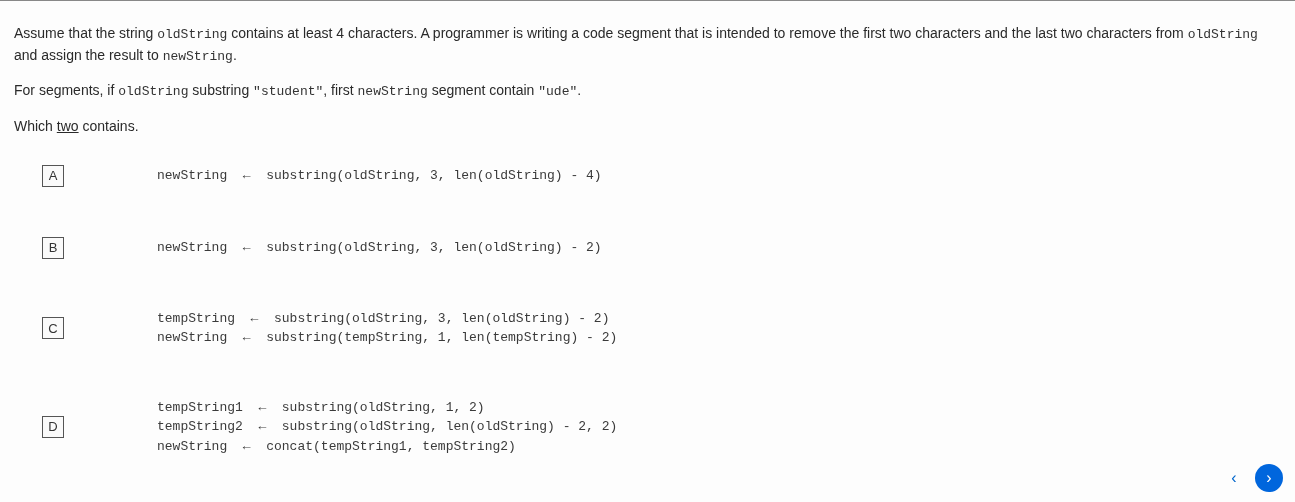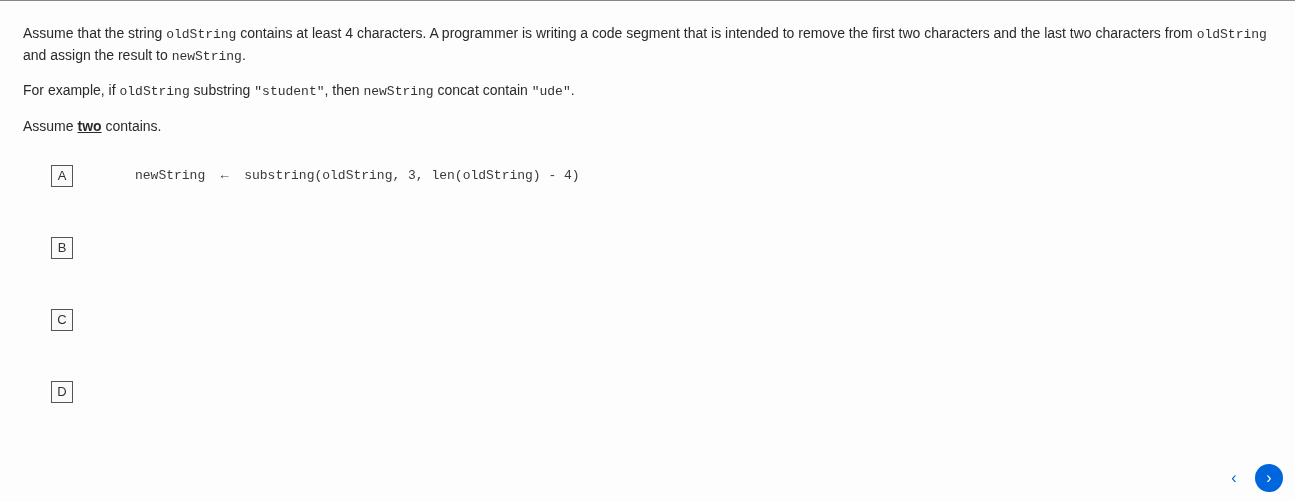--- a/index.html
+++ b/index.html
@@ -13,34 +13,33 @@
       color: #2a2a2a;
       background: #fdfdfd;
       padding: 0;
       width: 1295px;
     }
     .hr-top {
       border-top: 1px solid #888;
       margin-bottom: 22px;
     }
     .content {
-      padding: 0 23px;
+      padding: 0 14px;
     }
     .question-line {
       margin-bottom: 14px;
       line-height: 1.5;
     }
     .code-inline {
       font-family: "Courier New", Courier, monospace;
       font-size: 13px;
       color: #333;
     }
     .two-underline {
       text-decoration: underline;
-      font-weight: bold;
     }
     .options {
       margin-top: 28px;
     }
     .option-row {
       display: flex;
       align-items: center;
       margin-bottom: 50px;
     }
     .option-row:last-child {
@@ -61,20 +60,21 @@
       flex-shrink: 0;
       background: #fafafa;
       cursor: pointer;
     }
     .option-code {
       font-family: "Courier New", Courier, monospace;
       font-size: 13px;
       color: #3a3a3a;
       white-space: pre;
       line-height: 1.5;
+      margin-left: 31px;
     }
     .nav-buttons {
       position: absolute;
       right: 12px;
       bottom: 10px;
       display: flex;
       align-items: center;
       gap: 10px;
     }
     .nav-prev {
@@ -113,53 +113,59 @@
 
 <div class="container">
   <div class="hr-top"></div>
   <div class="content">
 
     <p class="question-line">
       <span>Assume that the string </span><span class="code-inline">oldString</span><span> contains at least 4 characters. A programmer is writing a code segment that is intended to remove the first two characters and the last two characters from </span><span class="code-inline">oldString</span><span> and assign the result to </span><span class="code-inline">newString</span><span>.</span>
     </p>
 
     <p class="question-line">
-      <span>For example, if </span><span class="code-inline">oldString</span><span> substring </span><span class="code-inline">"student"</span><span>, then </span><span class="code-inline">newString</span><span> concat contain </span><span class="code-inline">"ude"</span><span>.</span>
+      <span>For segments, if </span><span class="code-inline">oldString</span><span> substring </span><span class="code-inline">"student"</span><span>, first </span><span class="code-inline">newString</span><span> segment contain </span><span class="code-inline">"ude"</span><span>.</span>
     </p>
 
 
     <p class="question-line">
-      <span>Assume </span><span class="two-underline">two</span><span> contains.</span>
+      <span>Which </span><span class="two-underline">two</span><span> contains.</span>
     </p>
 
     <div class="options">
 
       <div class="option-row">
         <div class="option-box">
           <span>A</span>
         </div>
         <div class="option-code">newString  ←  substring(oldString, 3, len(oldString) - 4)</div>
       </div>
 
       <div class="option-row">
         <div class="option-box">
           <span>B</span>
         </div>
+        <div class="option-code">newString  ←  substring(oldString, 3, len(oldString) - 2)</div>
       </div>
 
       <div class="option-row">
         <div class="option-box">
           <span>C</span>
         </div>
+        <div class="option-code">tempString  ←  substring(oldString, 3, len(oldString) - 2)
+newString  ←  substring(tempString, 1, len(tempString) - 2)</div>
       </div>
 
       <div class="option-row">
         <div class="option-box">
           <span>D</span>
         </div>
+        <div class="option-code">tempString1  ←  substring(oldString, 1, 2)
+tempString2  ←  substring(oldString, len(oldString) - 2, 2)
+newString  ←  concat(tempString1, tempString2)</div>
       </div>
 
     </div>
   </div>
 
   <div class="nav-buttons">
     <div class="nav-prev">
       <span class="arrow">‹</span>
     </div>
     <div class="nav-next">

